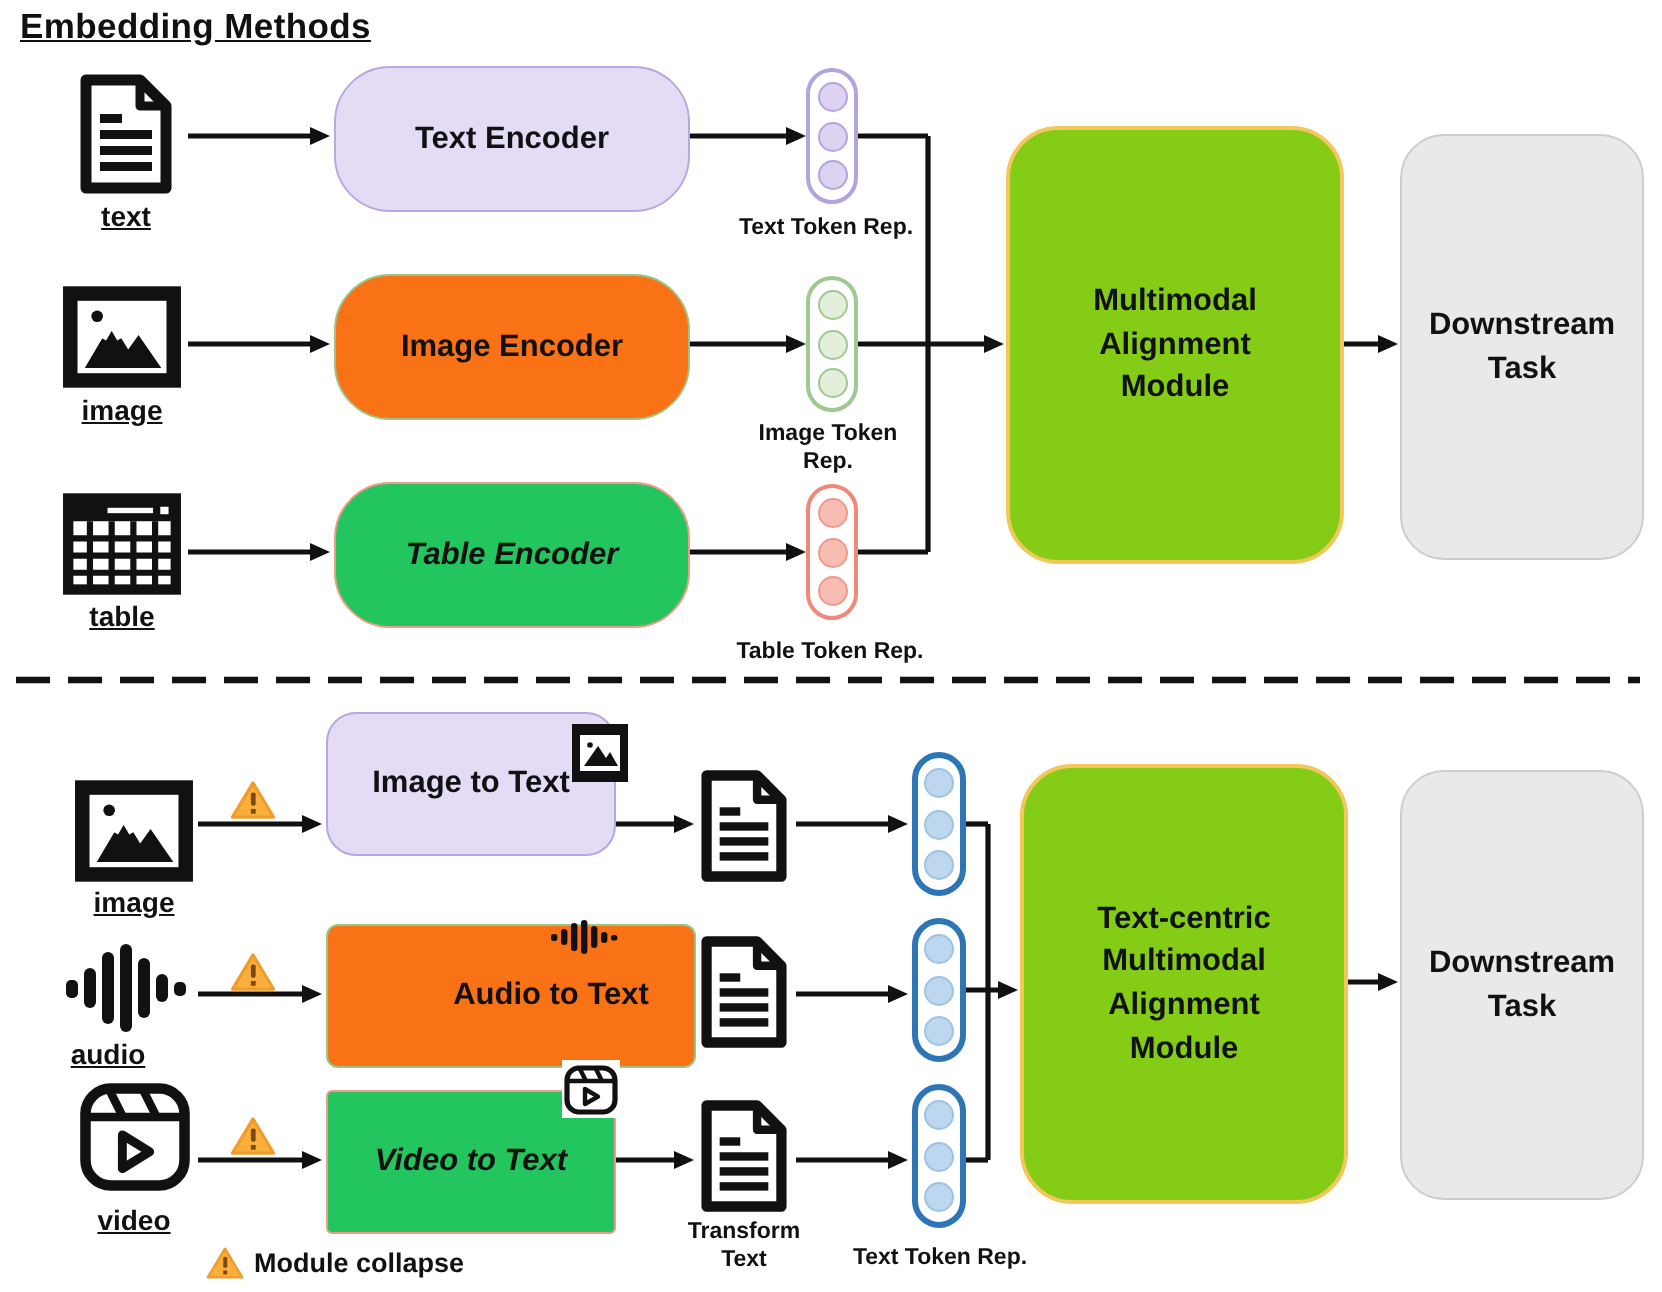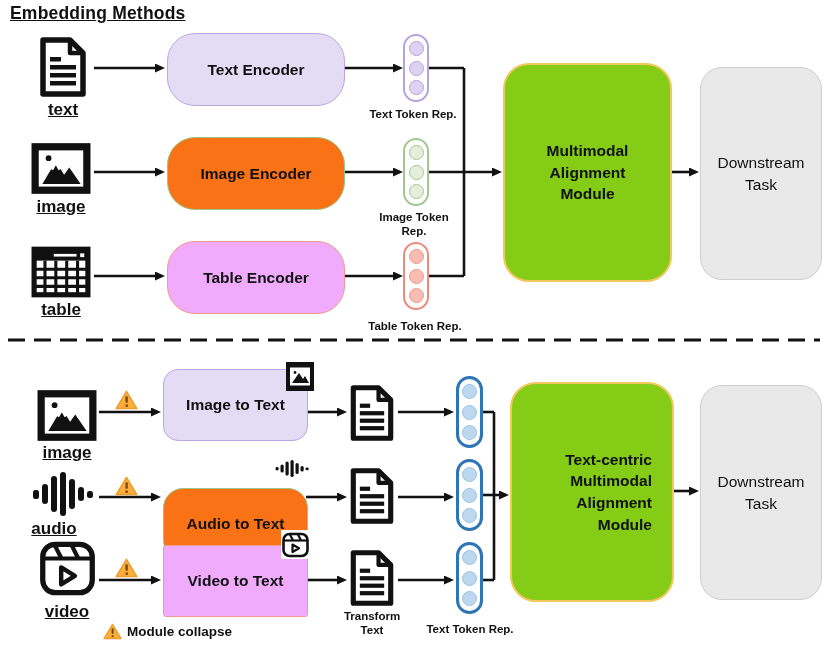--- a/index.html
+++ b/index.html
@@ -1,31 +1,31 @@
 <!DOCTYPE html>
 <html><head>
 <meta charset="utf-8">
 <style>
   html,body{margin:0;padding:0;background:#fff;}
   #frame{position:relative;width:831px;height:646px;background:#fff;overflow:hidden;
          font-family:"Liberation Sans","DejaVu Sans",sans-serif;color:#111;}
   .abs{position:absolute;text-decoration:underline;}
   .sec-title{font-size:17.5px;font-weight:700;letter-spacing:.2px;}
-  .iconlabel{font-size:17px;font-weight:700;text-align:center;}
+  .iconlabel{font-size:14px;font-weight:700;text-align:center;}
   .box{position:absolute;display:flex;align-items:center;justify-content:center;
        font-size:15.5px;font-weight:700;text-align:center;border-radius:28px;border:1.6px solid;}
   .purple{background:#E4DBF5;border-color:#B9A7E0;}
   .green{background:#f97316;border-color:#9CC487;}
-  .red{background:#f0abfc;border-color:#F19A8C;}
+  .red{background:#22c55e;border-color:#F19A8C;font-style:italic;}
   .module{position:absolute;display:flex;align-items:center;justify-content:center;
           background:#84cc16;border:2px solid #F2C75C;border-radius:26px;
           font-size:15.5px;font-weight:700;text-align:center;line-height:1.4;}
   .task{position:absolute;display:flex;align-items:center;justify-content:center;
         background:#E9E9E9;border:1.6px solid #CDCDCD;border-radius:22px;
-        font-size:15.5px;font-weight:400;text-align:center;line-height:1.4;}
+        font-size:15.5px;font-weight:700;text-align:center;line-height:1.4;}
   .module .inner,.task .inner{padding:0 14px;}
   .capsule{position:absolute;display:flex;flex-direction:column;align-items:center;
            justify-content:space-evenly;background:#fff;border-radius:14px;box-sizing:border-box;}
   .cap-purple{border:2.5px solid #B5A3DE;}
   .cap-green{border:2.5px solid #A2C891;}
   .cap-red{border:2.5px solid #F0897A;}
   .cap-blue{border:3px solid #2E75B6;}
   .dot{width:15px;height:15px;border-radius:50%;box-sizing:border-box;}
   .cap-purple .dot{background:#DDD3F0;border:1.5px solid #B5A3DE;}
   .cap-green .dot{background:#E3EFDA;border:1.5px solid #A2C891;}
@@ -215,24 +215,24 @@
     </svg>
   </div>
   <div class="abs layer" style="left:115px;top:558px;">
     <svg width="23" height="20" viewBox="0 0 24 21">
       <path d="M12 1.5 L22.8 19.5 H1.2 Z" fill="#FBAE3C" stroke="#EE9D2B" stroke-width="1.6" stroke-linejoin="round"></path>
       <rect x="10.9" y="6.5" width="2.5" height="7" rx="1" fill="#7A4A12"></rect>
       <rect x="10.9" y="15.2" width="2.5" height="2.5" fill="#7A4A12"></rect>
     </svg>
   </div>
 
-  <div class="box purple layer" style="left:163px;top:369px;width:143px;height:70px;border-radius:15px;">
+  <div class="box purple layer" style="left:163px;top:356px;width:143px;height:70px;border-radius:15px;">
     <span>Image to Text</span>
   </div>
-  <div class="box green layer" style="left:163px;top:488px;width:143px;height:70px;border-radius:20px;">
+  <div class="box green layer" style="left:163px;top:462px;width:143px;height:70px;border-radius:6px;padding-left:40px;">
     <span>Audio to Text</span>
   </div>
   <div class="box red layer" style="left:163px;top:545px;width:143px;height:70px;border-radius:3px;">
     <span>Video to Text</span>
   </div>
 
   <div class="abs layer" style="left:286px;top:362px;">
     <svg width="28" height="29" viewBox="0 0 28 29">
       <rect x="0" y="0" width="28" height="29" fill="#111"></rect>
       <rect x="4" y="5.5" width="20" height="18" fill="#fff"></rect>
@@ -307,21 +307,21 @@
     <span class="dot"></span>
   </div>
   <div class="capsule cap-blue layer" style="left:456px;top:542px;width:27px;height:72px;">
     <span class="dot"></span>
     <span class="dot"></span>
     <span class="dot"></span>
   </div>
   <div class="toklabel layer" style="left:414px;top:622px;width:112px;">Text Token Rep.</div>
 
   <div class="module layer" style="left:510px;top:382px;width:160px;height:216px;">
-    <div class="inner" style="width:120px;text-align:right;">Text-centric Multimodal Alignment Module</div>
+    <div class="inner" style="width:120px;">Text-centric Multimodal Alignment Module</div>
   </div>
   <div class="task layer" style="left:700px;top:385px;width:120px;height:213px;">
     <div class="inner" style="width:110px;">Downstream Task</div>
   </div>
 
   <div class="legend layer" style="left:103px;top:623px;">
     <svg width="19" height="17" viewBox="0 0 24 21">
       <path d="M12 1.5 L22.8 19.5 H1.2 Z" fill="#FBAE3C" stroke="#EE9D2B" stroke-width="1.6" stroke-linejoin="round"></path>
       <rect x="10.9" y="6.5" width="2.5" height="7" rx="1" fill="#7A4A12"></rect>
       <rect x="10.9" y="15.2" width="2.5" height="2.5" fill="#7A4A12"></rect>

